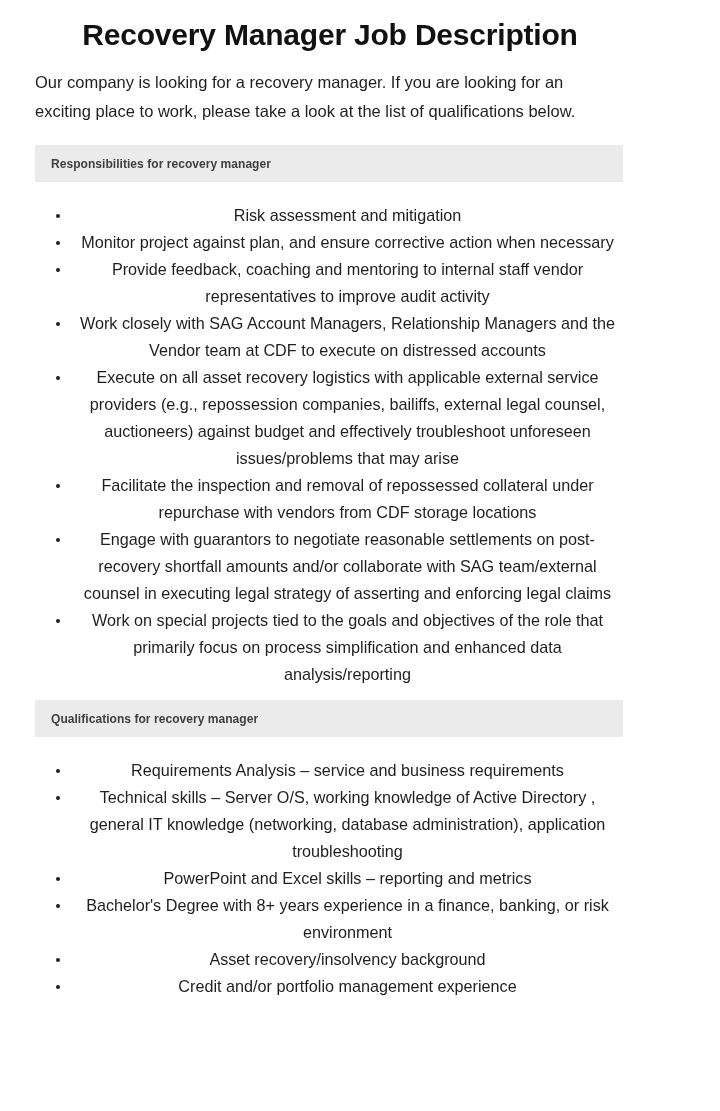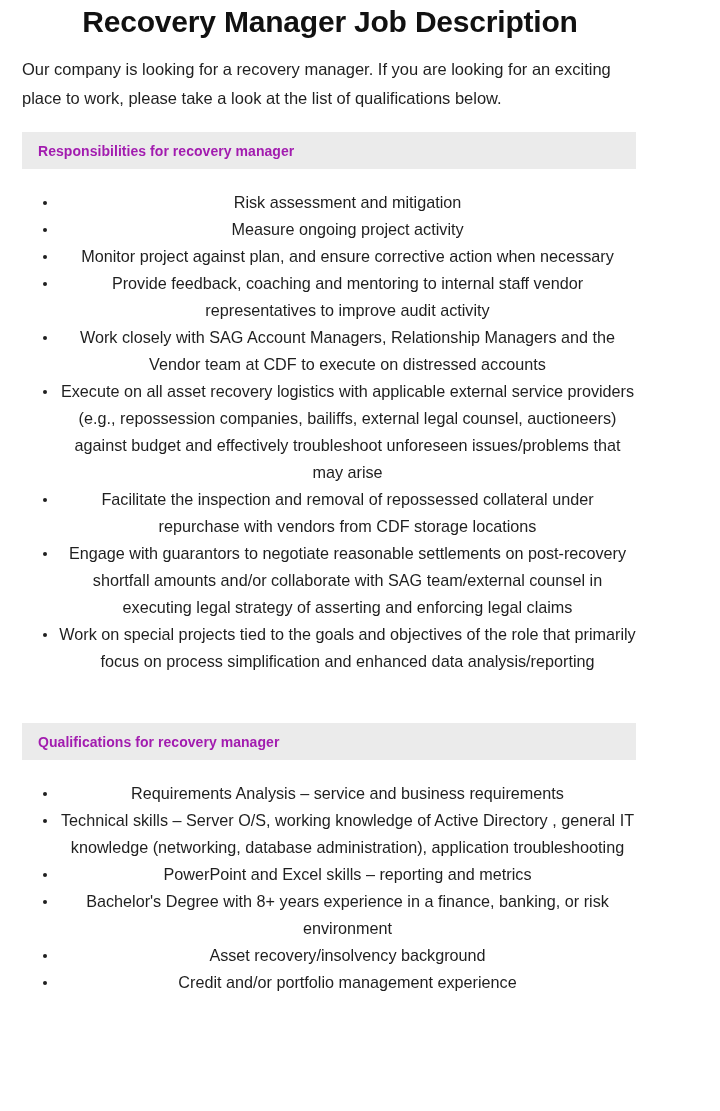--- a/index.html
+++ b/index.html
@@ -13,21 +13,21 @@
     width: 720px;
     height: 1111px;
     overflow: hidden;
     font-family: "Liberation Sans", sans-serif;
     color: #1a1a1a;
     -webkit-font-smoothing: antialiased;
   }
 
   .page {
     width: 660px;
-    padding: 0;
+    padding: 13px;
     position: relative;
   }
 
   
   .page-title {
     margin: 0;
     padding: 3px 22px 0 22px;
     text-align: center;
     font-size: 30px;
     line-height: 38px;
@@ -44,34 +44,34 @@
     line-height: 29px;
     color: #1f1f1f;
     font-weight: 400;
   }
 
   
   .section {
     margin-top: 19px;
   }
   .section.second {
-    margin-top: 48px;
+    margin-top: 12px;
   }
   .section-header {
     background: #ebebeb;
     margin: 0 24px 0 22px;
     height: 37px;
     display: flex;
     align-items: center;
     padding: 0 16px;
   }
   .section-header-text {
-    font-size: 14px;
+    font-size: 12px;
     font-weight: 700;
-    color: #a21caf;
+    color: #404040;
     letter-spacing: 0.05px;
   }
 
   
   ul.req-list {
     margin: 0;
     padding: 0;
     list-style: none;
   }
   .section .req-list {
@@ -106,21 +106,20 @@
   <h1 class="page-title">Recovery Manager Job Description</h1>
 
   <p class="intro">Our company is looking for a recovery manager. If you are looking for an exciting place to work, please take a look at the list of qualifications below.</p>
 
   <div class="section">
     <div class="section-header">
       <span class="section-header-text">Responsibilities for recovery manager</span>
     </div>
     <ul class="req-list">
       <li>Risk assessment and mitigation</li>
-      <li>Measure ongoing project activity</li>
       <li>Monitor project against plan, and ensure corrective action when necessary</li>
       <li>Provide feedback, coaching and mentoring to internal staff vendor representatives to improve audit activity</li>
       <li>Work closely with SAG Account Managers, Relationship Managers and the Vendor team at CDF to execute on distressed accounts</li>
       <li>Execute on all asset recovery logistics with applicable external service providers (e.g., repossession companies, bailiffs, external legal counsel, auctioneers) against budget and effectively troubleshoot unforeseen issues/problems that may arise</li>
       <li>Facilitate the inspection and removal of repossessed collateral under repurchase with vendors from CDF storage locations</li>
       <li>Engage with guarantors to negotiate reasonable settlements on post-recovery shortfall amounts and/or collaborate with SAG team/external counsel in executing legal strategy of asserting and enforcing legal claims</li>
       <li>Work on special projects tied to the goals and objectives of the role that primarily focus on process simplification and enhanced data analysis/reporting</li>
     </ul>
   </div>
 

